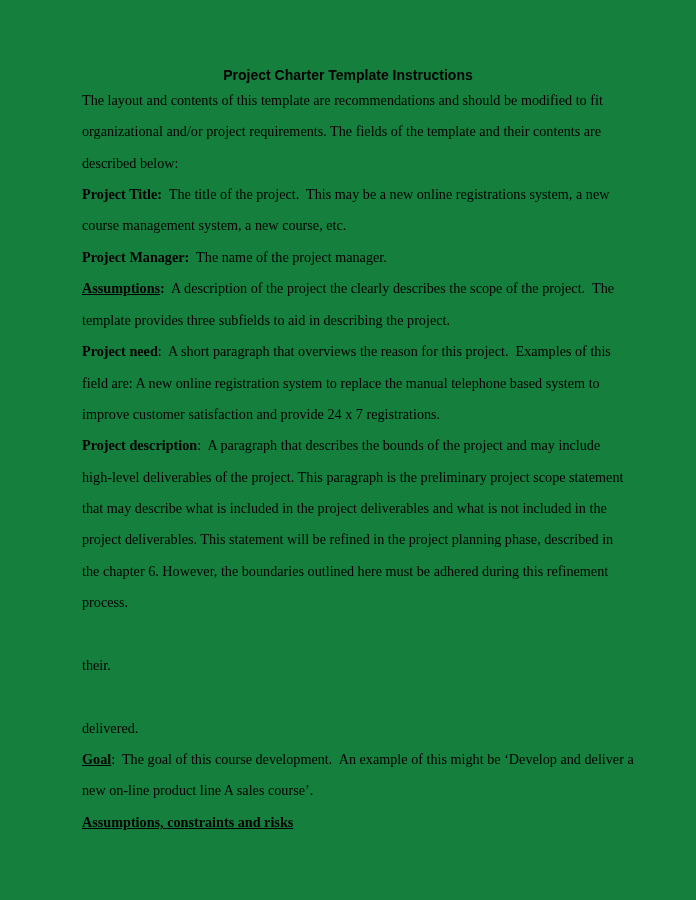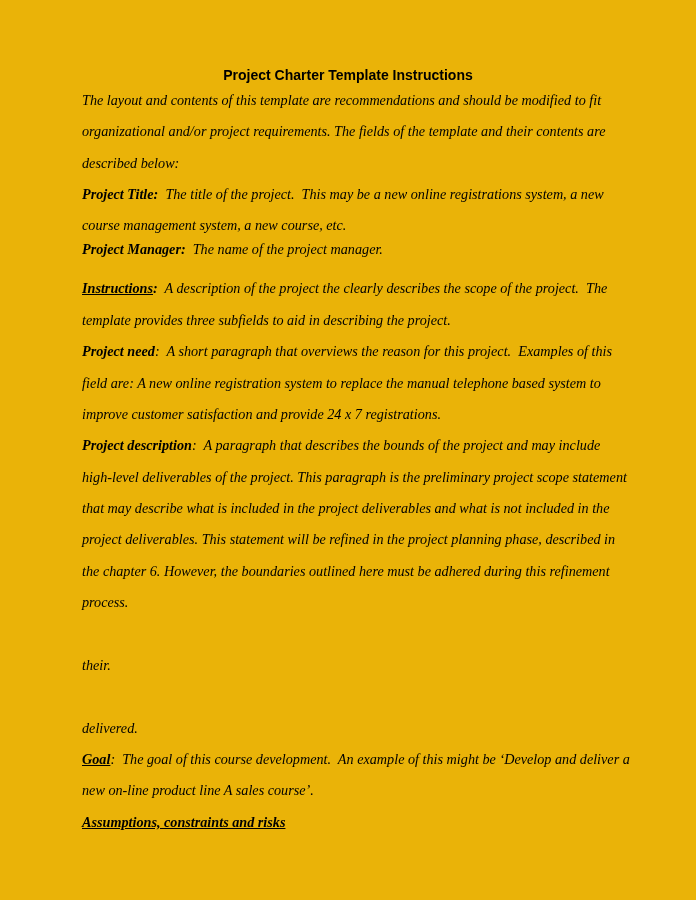--- a/index.html
+++ b/index.html
@@ -12,21 +12,21 @@
       height: 900px;
       position: relative;
       overflow: hidden;
     }
     .page {
       position: absolute;
       left: 0;
       top: 0;
       width: 696px;
       height: 900px;
-      background: #eab308;
+      background: #15803d;
       color: #000000;
     }
     .title {
       position: absolute;
       left: 0;
       width: 696px;
       top: 66px;
       text-align: center;
       font-family: "Liberation Sans", sans-serif;
       font-weight: bold;
@@ -34,47 +34,46 @@
       line-height: 18px;
       white-space: nowrap;
     }
     .line {
       position: absolute;
       left: 82px;
       font-family: "Liberation Serif", serif;
       font-size: 14.2px;
       line-height: 18px;
       white-space: nowrap;
-      font-style: italic;
     }
     .b { font-weight: bold; }
     .u { text-decoration: underline; }
   </style>
 </head>
 <body>
 
 <div class="page">
 
   <div class="title">Project Charter Template Instructions</div>
 
   <div class="line" style="top:91px">The layout and contents of this template are recommendations and should be modified to fit</div>
   <div class="line" style="top:122px">organizational and/or project requirements.  The fields of the template and their contents are</div>
   <div class="line" style="top:154px">described below:</div>
 
   <div class="line" style="top:185px">
     <span class="b">Project Title:</span><span style="white-space:pre">  The title of the project.  This may be a new online registrations system, a new</span>
   </div>
   <div class="line" style="top:216px">course management system, a new course, etc.</div>
 
-  <div class="line" style="top:240px">
+  <div class="line" style="top:248px">
     <span class="b">Project Manager:</span><span style="white-space:pre">  The name of the project manager.</span>
   </div>
 
   <div class="line" style="top:279px">
-    <span class="b u">Instructions</span><span class="b">:</span><span style="white-space:pre">  A description of the project the clearly describes the scope of the project.  The</span>
+    <span class="b u">Assumptions</span><span class="b">:</span><span style="white-space:pre">  A description of the project the clearly describes the scope of the project.  The</span>
   </div>
   <div class="line" style="top:311px">template provides three subfields to aid in describing the project.</div>
 
   <div class="line" style="top:342px">
     <span class="b">Project need</span><span style="white-space:pre">:  A short paragraph that overviews the reason for this project.  Examples of this</span>
   </div>
   <div class="line" style="top:374px">field are:  A new online registration system to replace the manual telephone based system to</div>
   <div class="line" style="top:405px">improve customer satisfaction and provide 24 x 7 registrations.</div>
 
   <div class="line" style="top:468px">high-level deliverables of the project.  This paragraph is the preliminary project scope statement</div>

